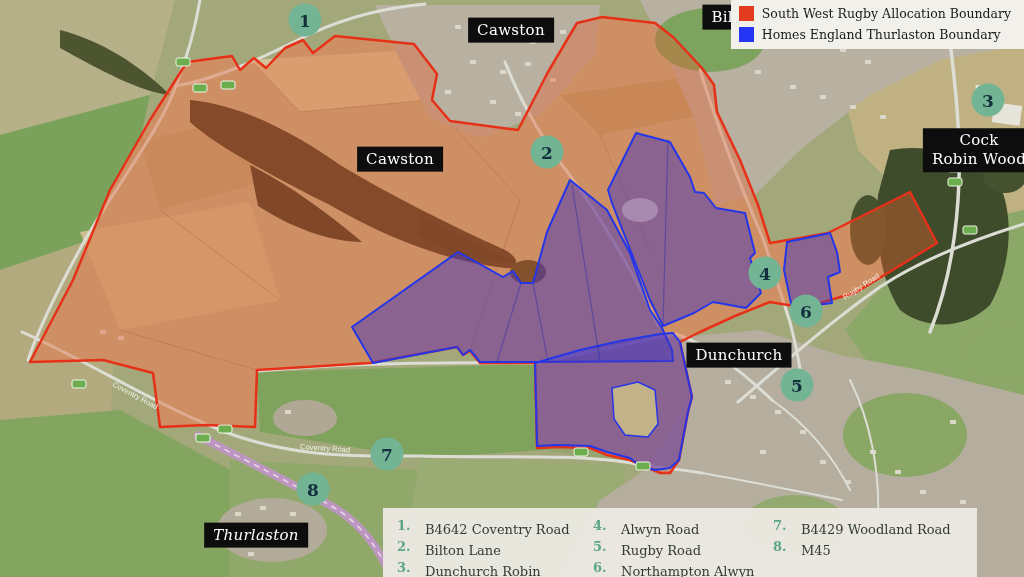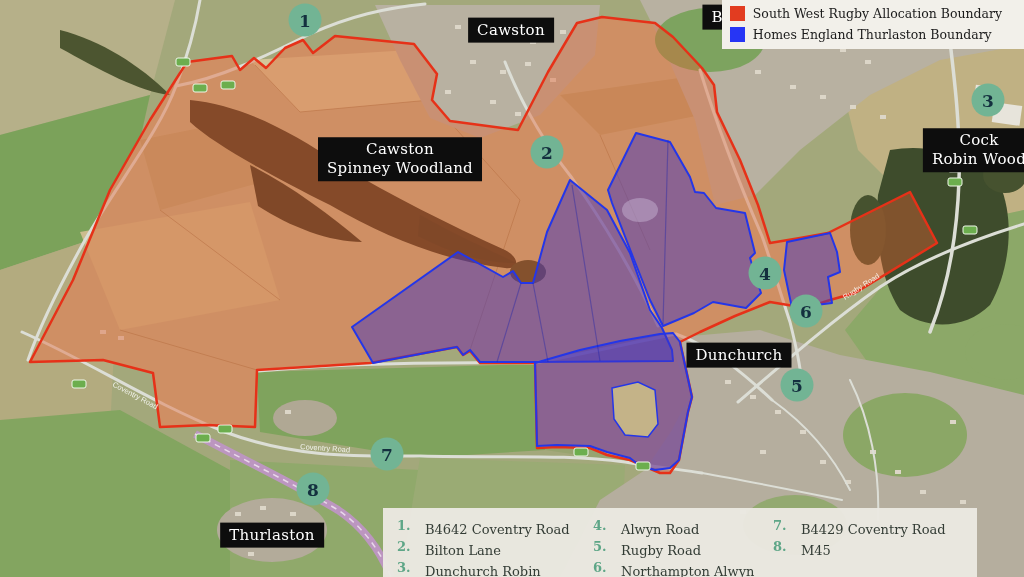--- a/index.html
+++ b/index.html
@@ -11,21 +11,21 @@
     background:#0d0d0d;color:#ffffff;font-size:15px;line-height:1.25;
     padding:3px 9px;text-align:center;white-space:nowrap;letter-spacing:.3px;}
   .place-label span{display:block;}
   
   .marker{position:absolute;width:33px;height:33px;border-radius:50%;
     background:#72b494;color:#14303f;font-weight:bold;font-size:17px;
     display:flex;align-items:center;justify-content:center;
     transform:translate(-50%,-50%);}
   
   .legend{position:absolute;top:0;right:0;background:#f2f0ea;
-    padding:6px 22px 7px 8px;display:flex;flex-direction:column;gap:6px;}
+    padding:6px 13px 7px 8px;display:flex;flex-direction:column;gap:6px;}
   .legend-row{display:flex;align-items:center;gap:8px;}
   .swatch{width:15px;height:15px;flex:0 0 15px;}
   .swatch.red{background:#e23c20;}
   .swatch.blue{background:#2635f5;}
   .legend-label{font-size:12.5px;color:#1b1b1b;white-space:nowrap;}
   
   .key-panel{position:absolute;left:383px;top:508px;width:594px;height:69px;
     background:rgba(234,232,225,.97);box-sizing:border-box;
     padding:8px 6px 6px 14px;display:grid;grid-auto-flow:column;
     grid-template-rows:repeat(3,19px);grid-template-columns:196px 180px auto;
@@ -208,26 +208,25 @@
   </div>
   <div class="place-label" style="left:735px;top:17px;">
     <span>Bilton</span>
   </div>
   <div class="place-label" style="left:951px;top:150px;margin-left:28px;">
     <span>Cock</span>
     <span>Robin Wood</span>
   </div>
   <div class="place-label" style="left:400px;top:159px;">
     <span>Cawston</span>
-    <span>Spinney Woodland</span>
   </div>
   <div class="place-label" style="left:739px;top:355px;text-align:center;">
     <span>Dunchurch</span>
   </div>
-  <div class="place-label" style="left:272px;top:535px;">
+  <div class="place-label" style="left:256px;top:535px;font-style:italic;">
     <span>Thurlaston</span>
   </div>
 
   <div class="marker" style="left:305px;top:20px;">1</div>
   <div class="marker" style="left:547px;top:152px;">2</div>
   <div class="marker" style="left:988px;top:100px;">3</div>
   <div class="marker" style="left:765px;top:273px;">4</div>
   <div class="marker" style="left:797px;top:385px;">5</div>
   <div class="marker" style="left:806px;top:311px;">6</div>
   <div class="marker" style="left:387px;top:454px;">7</div>
@@ -264,21 +263,21 @@
     <div class="key-item">
       <span class="key-num">5.</span>
       <span class="key-label">Rugby Road</span>
     </div>
     <div class="key-item">
       <span class="key-num">6.</span>
       <span class="key-label">Northampton Alwyn</span>
     </div>
     <div class="key-item">
       <span class="key-num">7.</span>
-      <span class="key-label">B4429 Coventry Road</span>
+      <span class="key-label">B4429 Woodland Road</span>
     </div>
     <div class="key-item">
       <span class="key-num">8.</span>
       <span class="key-label">M45</span>
     </div>
   </div>
 
 </div>
 
 </body></html>

